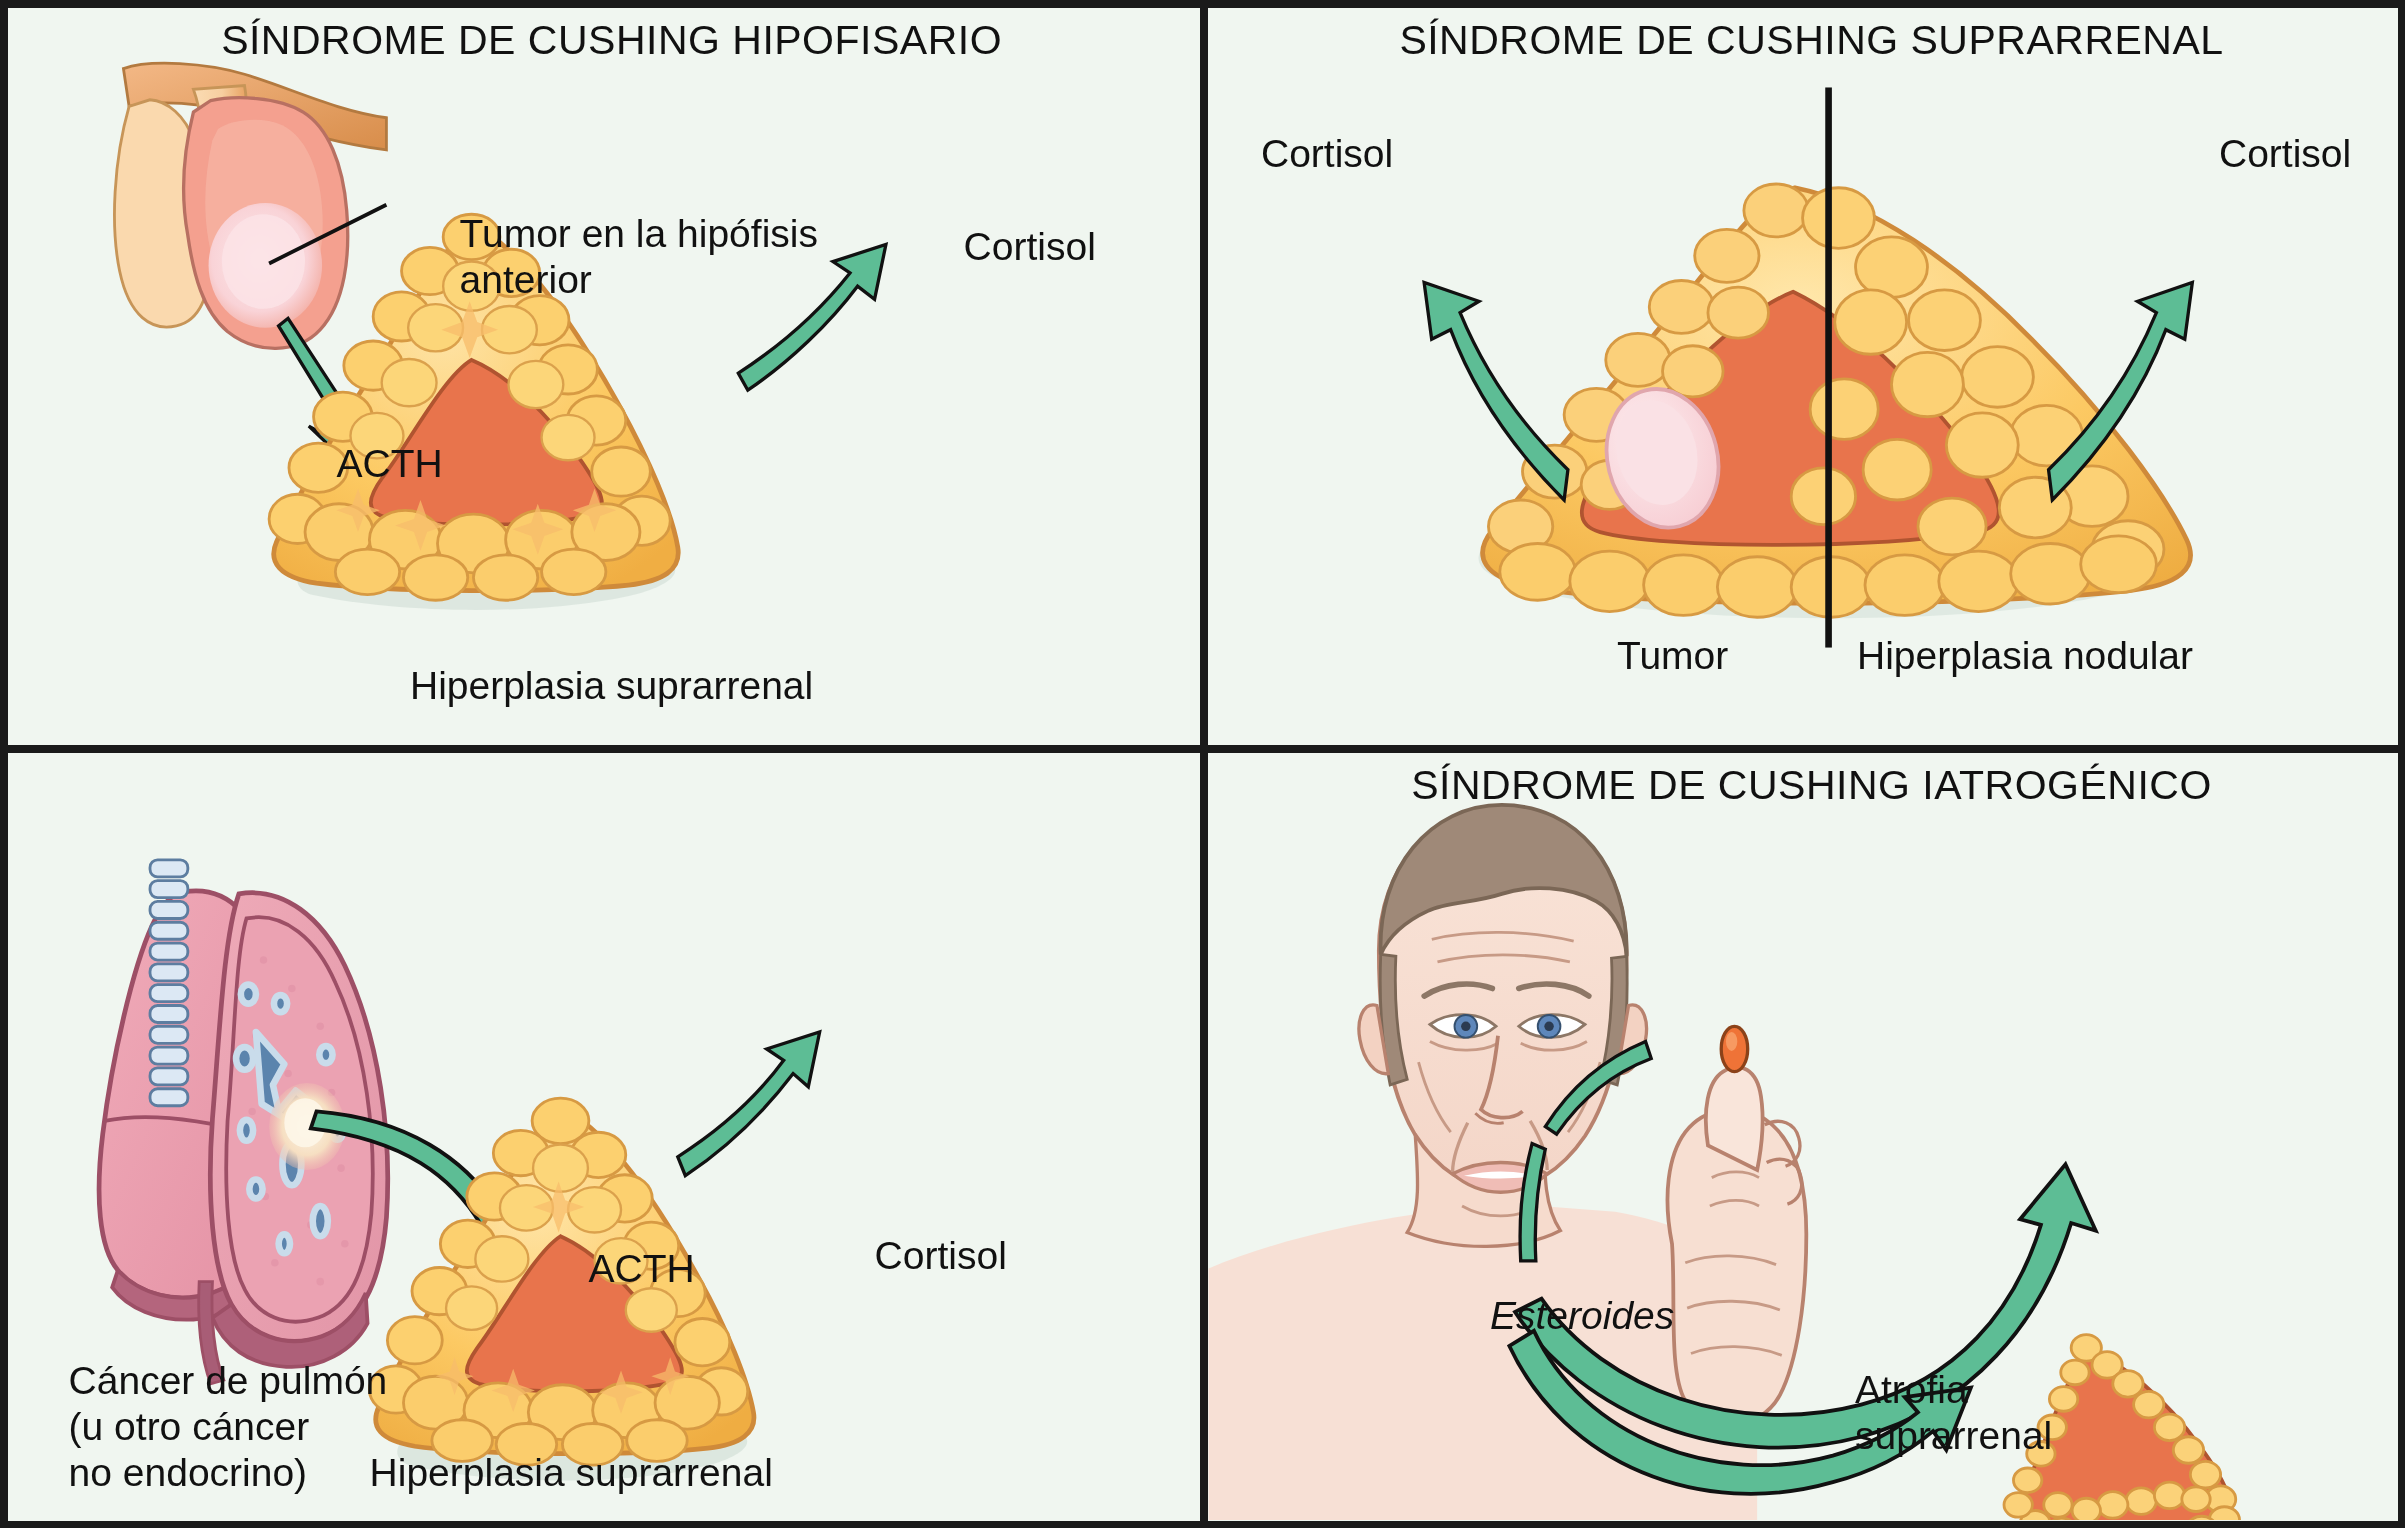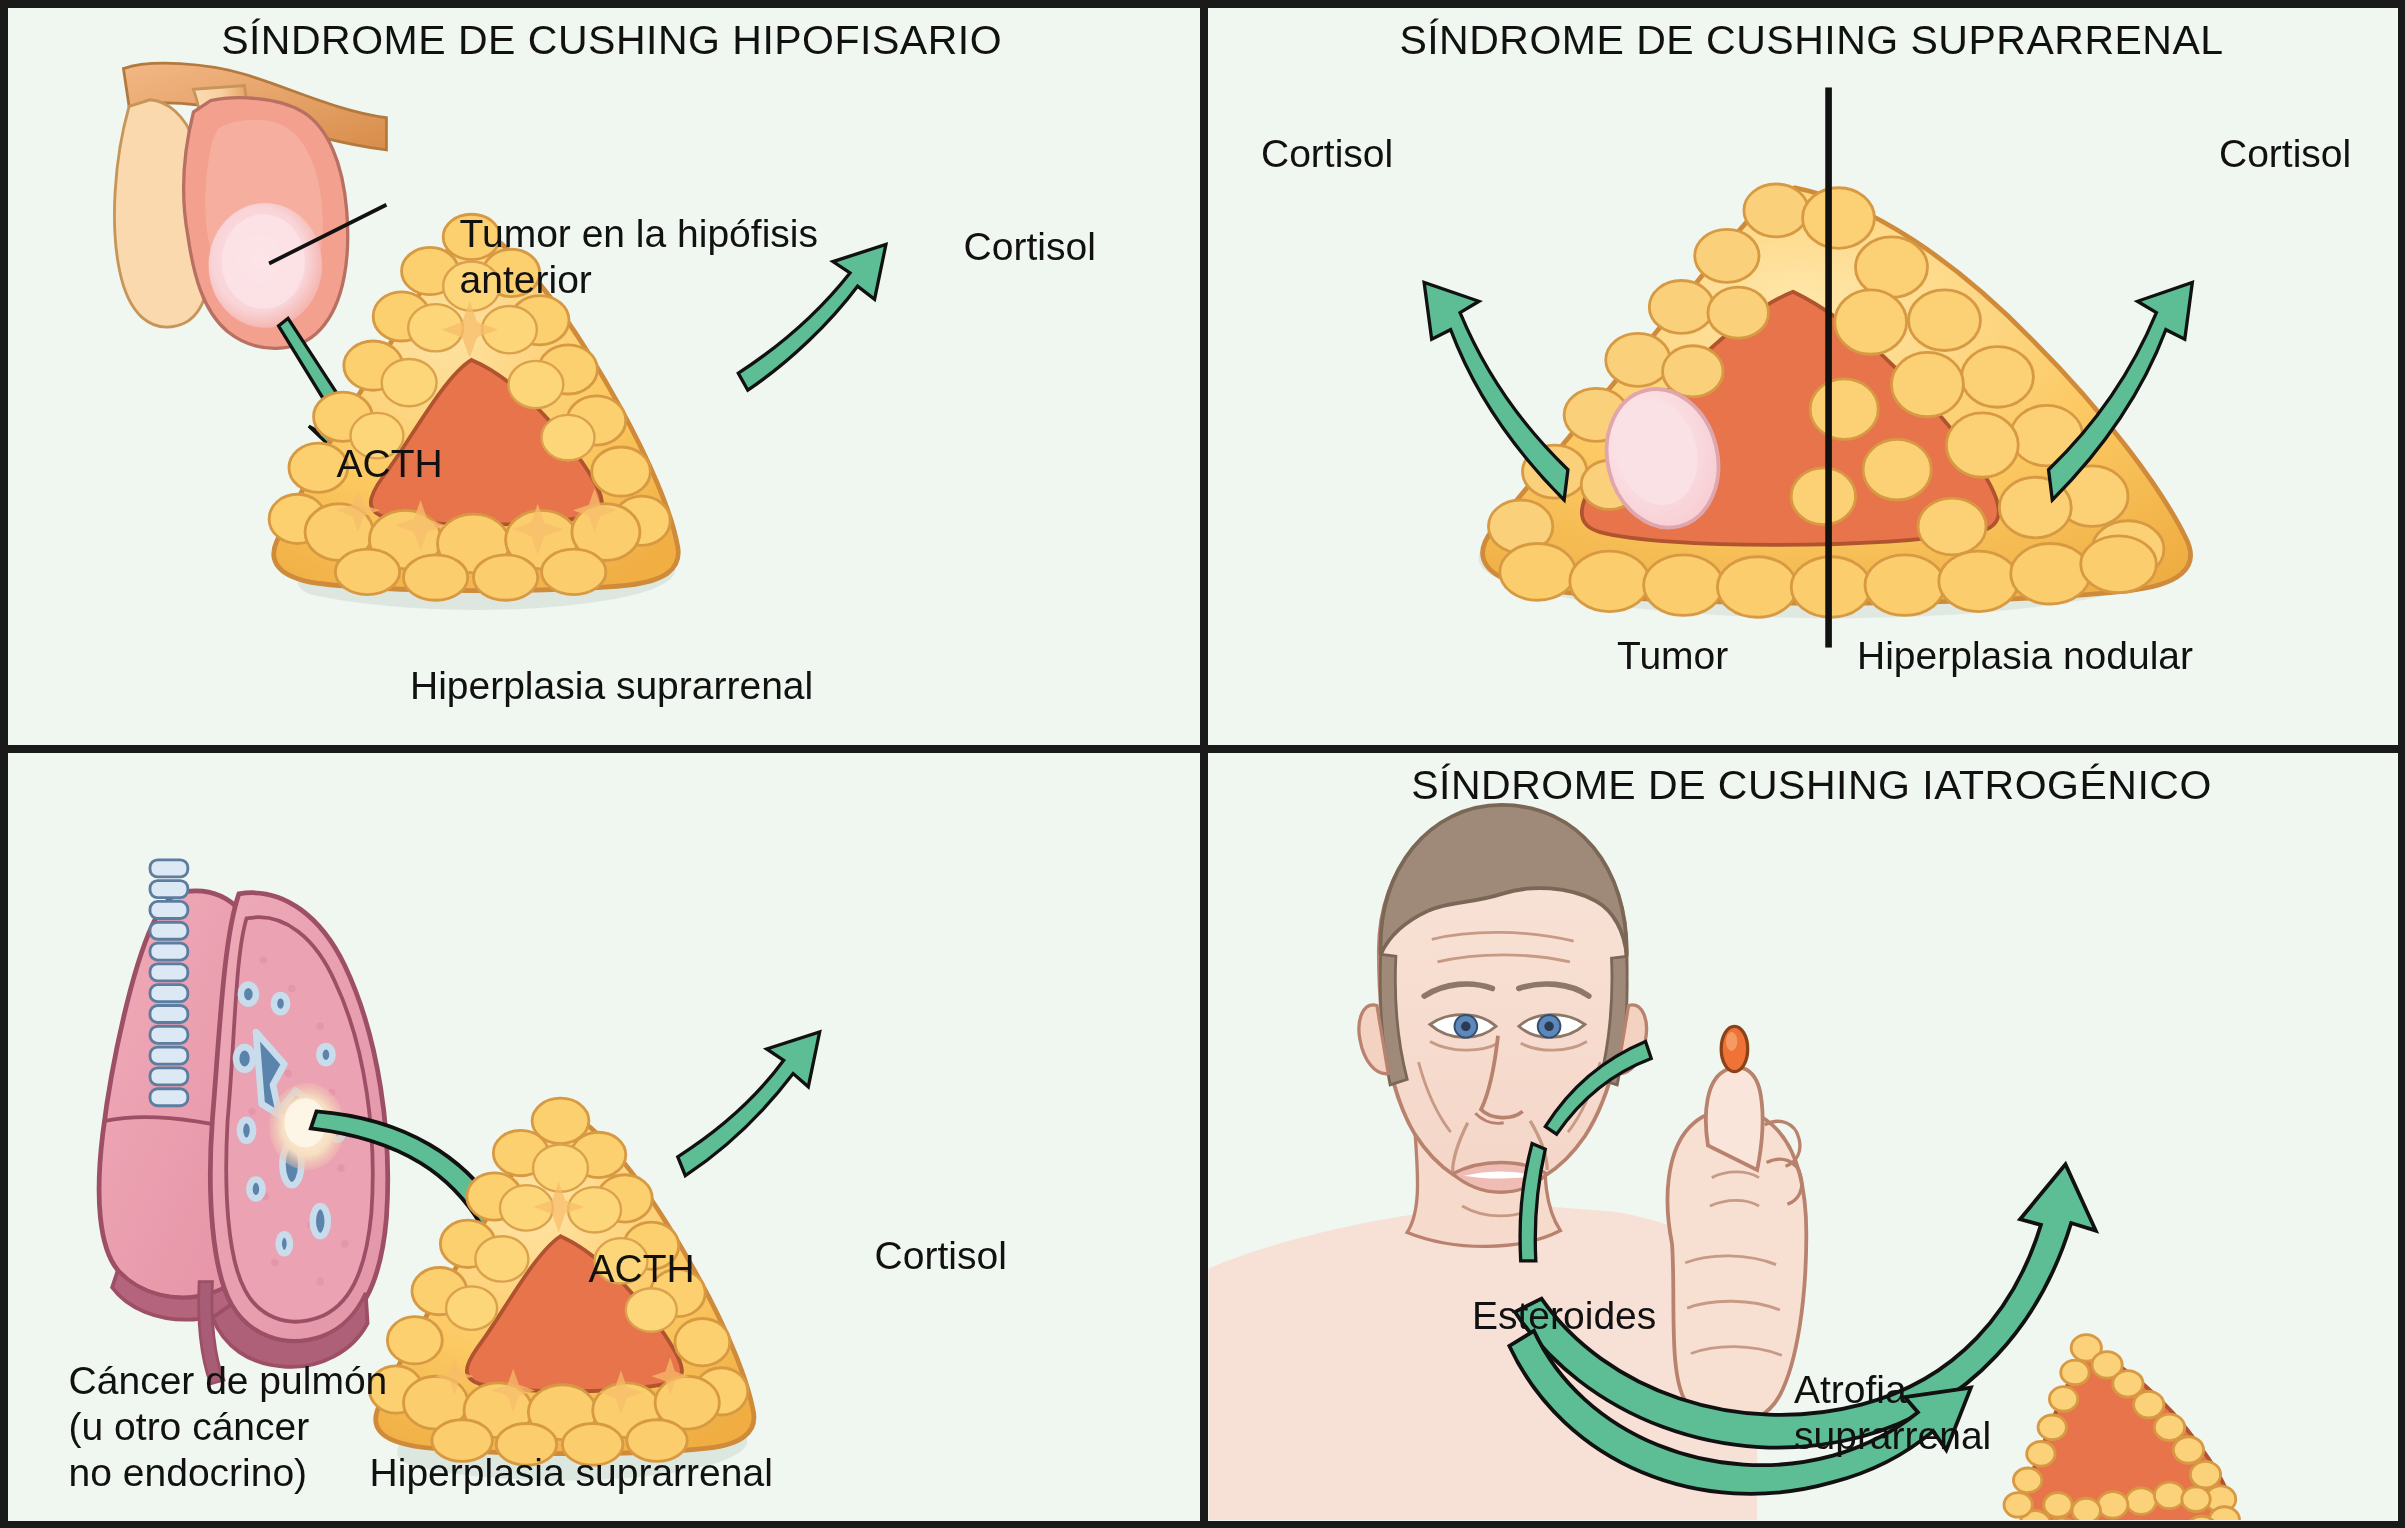--- a/index.html
+++ b/index.html
@@ -585,22 +585,22 @@
           <ellipse cx="150" cy="172" rx="16" ry="14"></ellipse>
           <ellipse cx="120" cy="176" rx="16" ry="14"></ellipse>
           <ellipse cx="180" cy="166" rx="16" ry="14"></ellipse>
           <ellipse cx="208" cy="170" rx="15" ry="13"></ellipse>
           <ellipse cx="92" cy="182" rx="15" ry="13"></ellipse>
           <ellipse cx="62" cy="176" rx="15" ry="13"></ellipse>
         </g>
       </g>
     </svg>
 
-    <div class="lbl" style="left:264px;top:541px;"><span>Esteroides</span></div>
-    <div class="lbl" style="left:586px;top:615px;"><span>Atrofia
+    <div class="lbl" style="left:282px;top:541px;font-style:italic;"><span>Esteroides</span></div>
+    <div class="lbl" style="left:647px;top:615px;"><span>Atrofia
 suprarrenal</span></div>
   </div>
 
   <div class="frame-line fl-top"></div>
   <div class="frame-line fl-bottom"></div>
   <div class="frame-line fl-left"></div>
   <div class="frame-line fl-right"></div>
   <div class="frame-line fl-mid-h"></div>
   <div class="frame-line fl-mid-v"></div>
 

